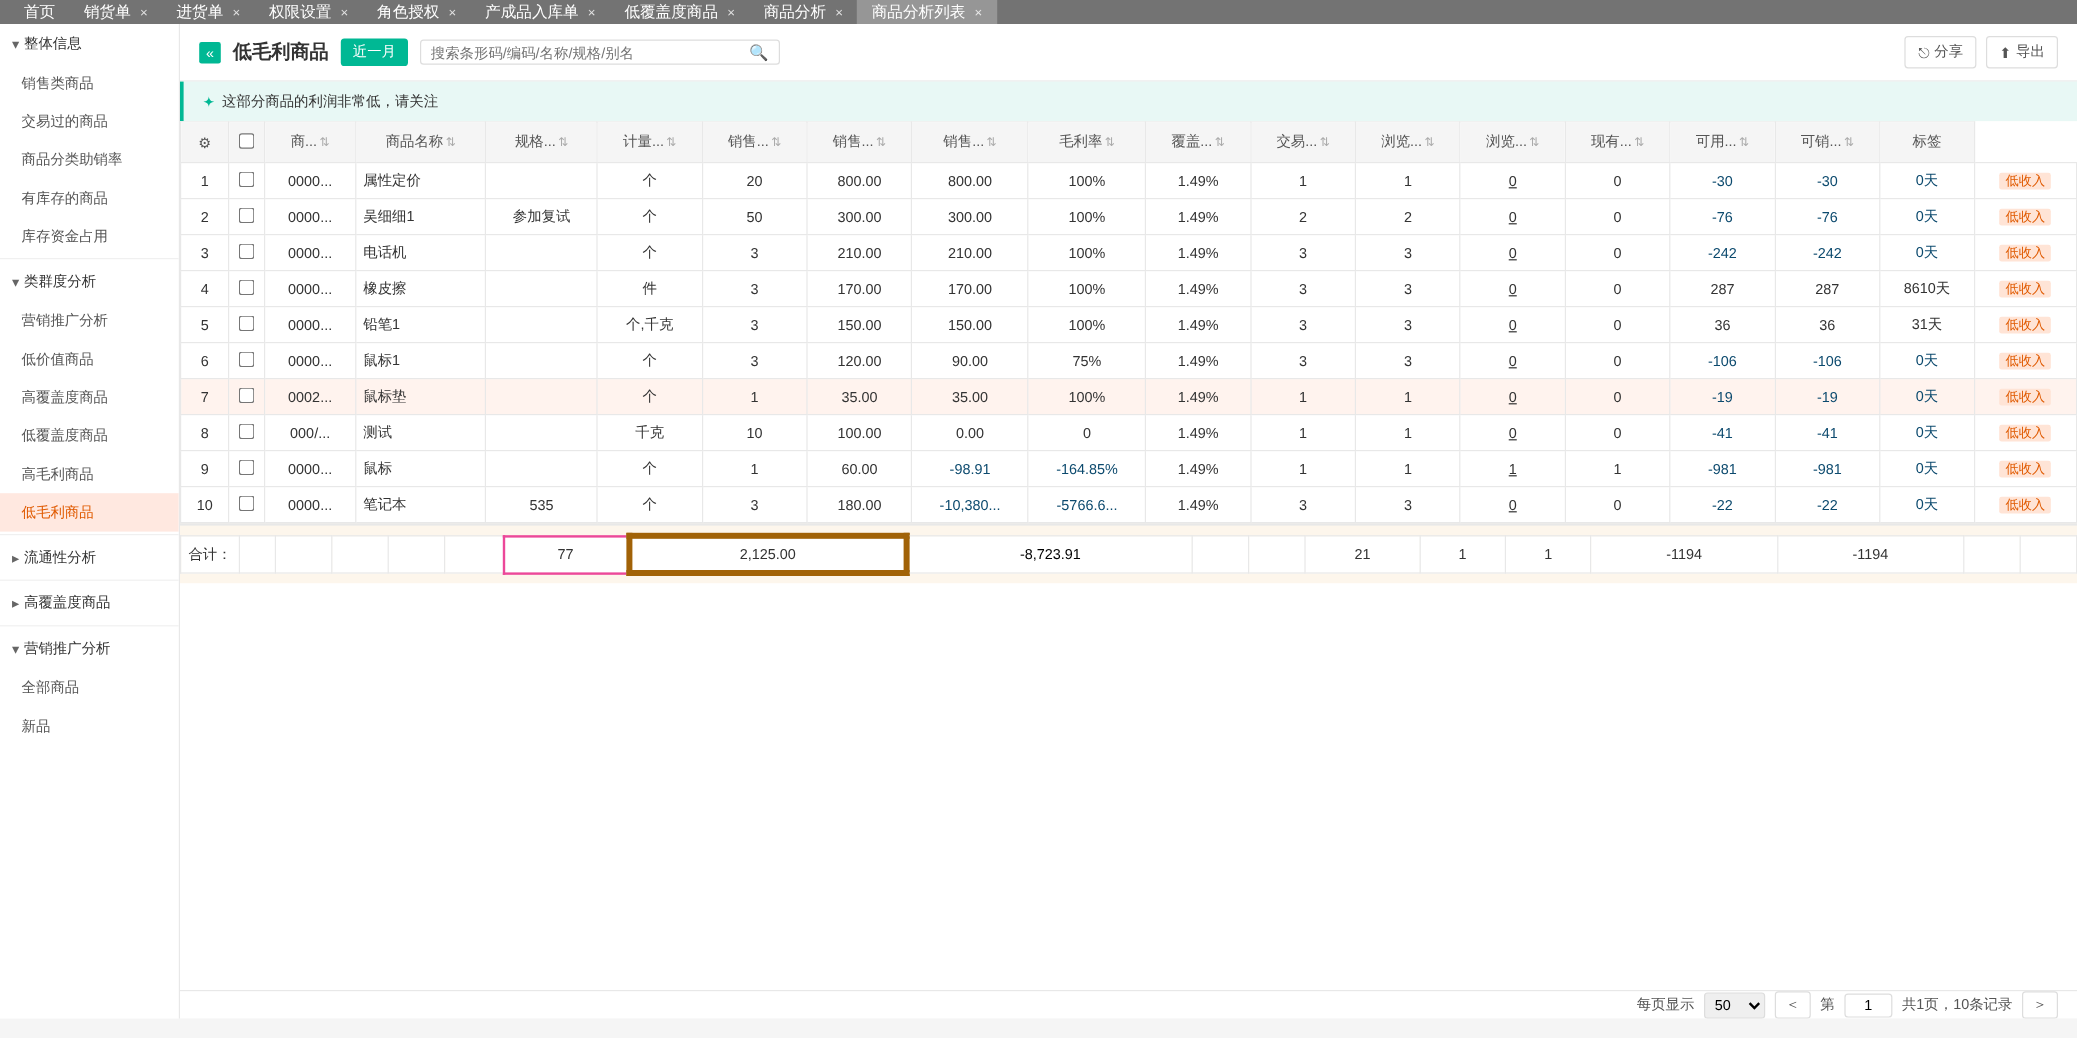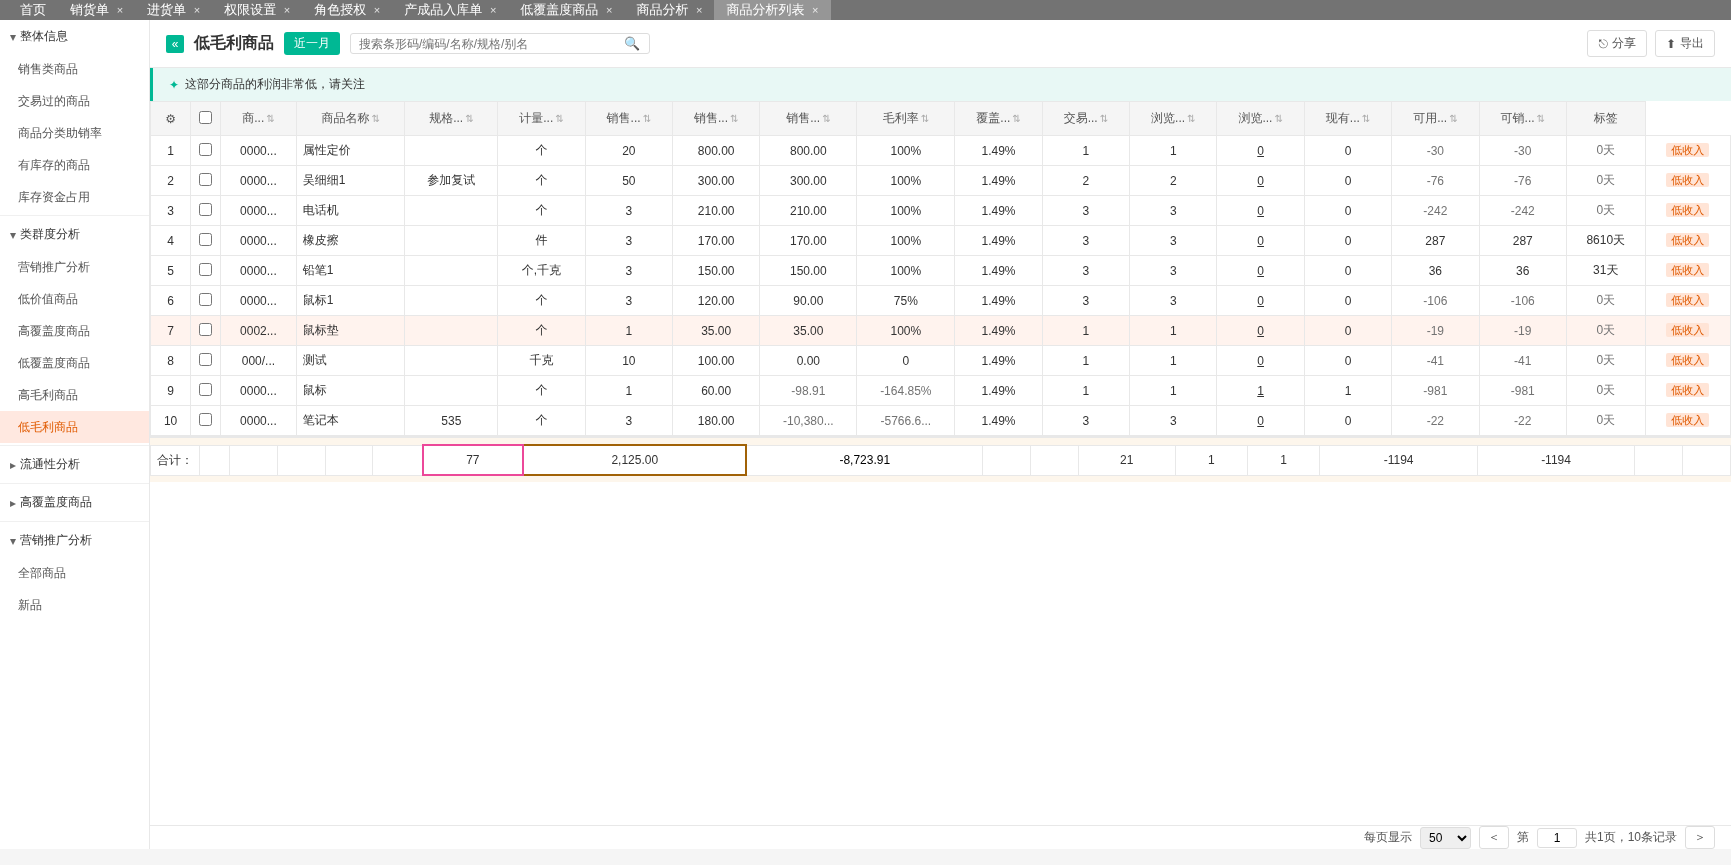--- a/index.html
+++ b/index.html
@@ -168,21 +168,21 @@
     thead th .sort-icon { font-size: 10px; color: #aaa; margin-left: 2px; }
     tbody tr { background: #fff; }
     tbody tr.highlighted { background: #fff3ee; }
     tbody td {
       border: 1px solid #e8e8e8;
       padding: 6px 6px;
       text-align: center;
       white-space: nowrap;
     }
     tbody td.text-left { text-align: left; }
-    tbody td.red { color: #737373; }
+    tbody td.red { color: #0c4a6e; }
     .tag-low-income {
       background: #ffe4d6;
       color: #e05a00;
       border-radius: 2px;
       padding: 1px 5px;
       font-size: 11px;
     }
     .underline { text-decoration: underline; cursor: pointer; }
 
     
@@ -612,21 +612,21 @@
         <table style="width:100%">
           <tbody>
             <tr>
               <td style="width:36px;border:1px solid #e8e8e8;padding:6px;text-align:center;margin-top:27px;">合计：</td>
               <td style="width:30px;border:1px solid #e8e8e8;"></td>
               <td style="border:1px solid #e8e8e8;padding:6px;text-align:center;"></td>
               <td style="border:1px solid #e8e8e8;padding:6px;text-align:center;"></td>
               <td style="border:1px solid #e8e8e8;padding:6px;text-align:center;"></td>
               <td style="border:1px solid #e8e8e8;padding:6px;text-align:center;"></td>
               <td style="border:2px solid #ec4899;padding:6px;text-align:center;">77</td>
-              <td style="border:2px solid #a16207;padding:6px;text-align:center;">2,125.00</td>
+              <td style="border:5px solid #a16207;padding:6px;text-align:center;">2,125.00</td>
               <td style="border:1px solid #e8e8e8;padding:6px;text-align:center;color:#000000;">-8,723.91</td>
               <td style="border:1px solid #e8e8e8;padding:6px;text-align:center;"></td>
               <td style="border:1px solid #e8e8e8;padding:6px;text-align:center;"></td>
               <td style="border:1px solid #e8e8e8;padding:6px;text-align:center;">21</td>
               <td style="border:1px solid #e8e8e8;padding:6px;text-align:center;">1</td>
               <td style="border:1px solid #e8e8e8;padding:6px;text-align:center;">1</td>
               <td style="border:1px solid #e8e8e8;padding:6px;text-align:center;">-1194</td>
               <td style="border:1px solid #e8e8e8;padding:6px;text-align:center;">-1194</td>
               <td style="border:1px solid #e8e8e8;padding:6px;text-align:center;"></td>
               <td style="border:1px solid #e8e8e8;padding:6px;text-align:center;"></td>

